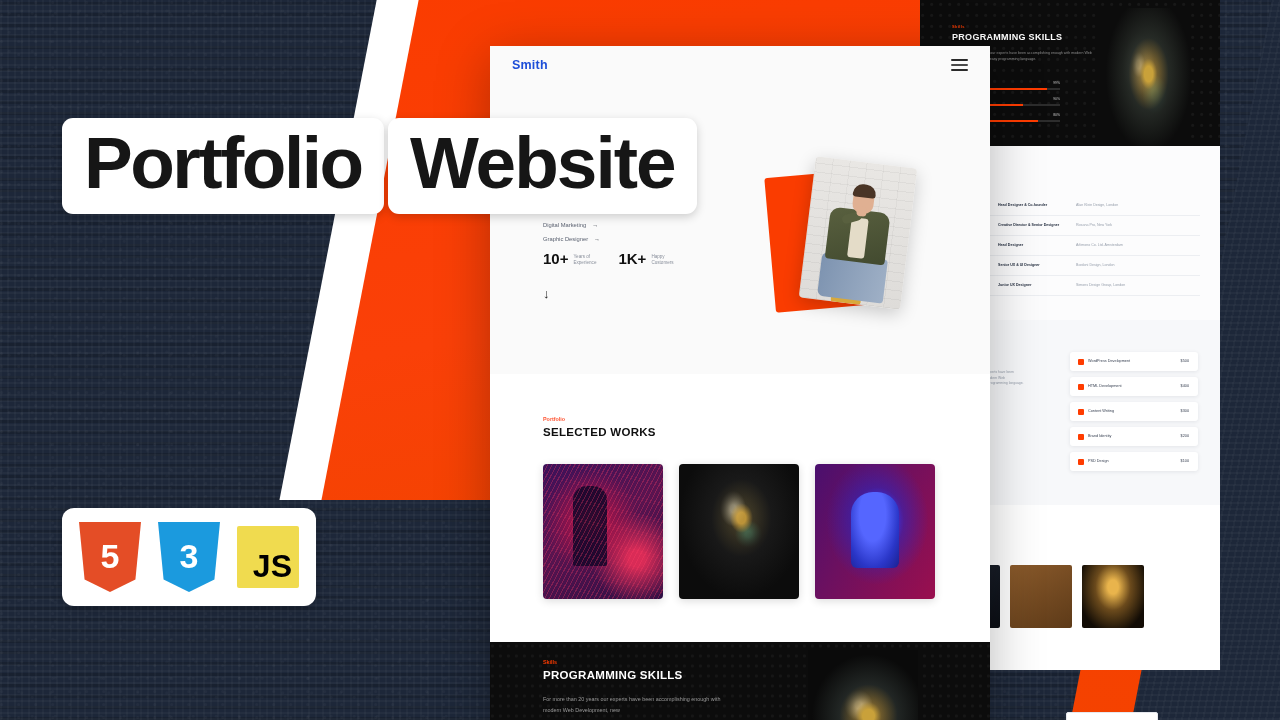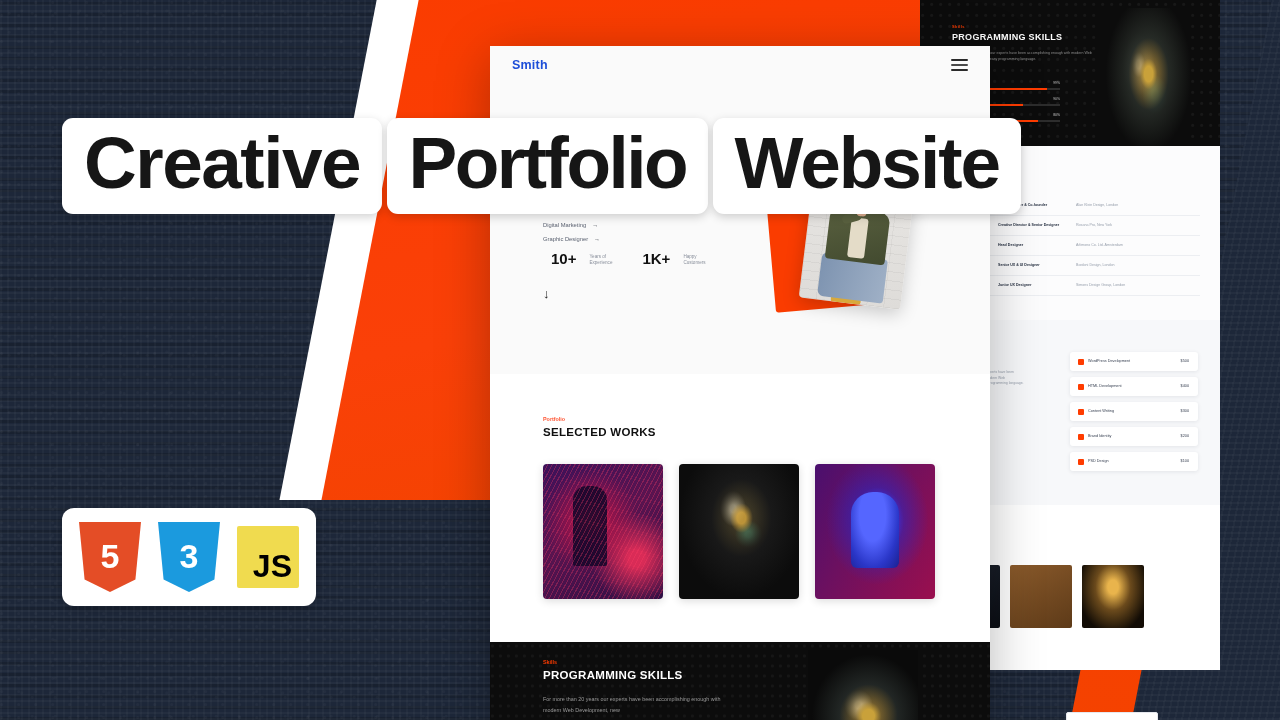--- a/index.html
+++ b/index.html
@@ -125,21 +125,21 @@
   .burger i:nth-child(2){ background:#4a4a4a; }
 
   .hero{ position:relative; height:290px; }
   .hero-left{ position:absolute; left:543px; top:0; }
   .eyebrow{ color:#ff5533; font-size:5.6px; font-weight:700; letter-spacing:.2px;}
   .hero-title{ color:#101010; font-size:13.5px; font-weight:800; line-height:15.5px; letter-spacing:.1px; margin-top:5px;}
   .hero-links{ margin-top:11px; }
   .hero-link{ display:flex; align-items:center; gap:6px; font-size:5.8px; color:#5a6170; margin-bottom:8.5px;}
   .hero-link .ar{ font-size:6px; color:#2a2f3a;}
   .stats{ display:flex; gap:22px; margin-top:8px; align-items:flex-start;}
-  .stat{ display:flex; gap:13px; align-items:flex-start;margin-left:8px;}
+  .stat{ display:flex; gap:5px; align-items:flex-start;}
   .stat .num{ font-size:15px; font-weight:800; color:#101010; line-height:15px;}
   .stat .lbl{ font-size:4.6px; color:#8a909c; line-height:6px; padding-top:3px;}
   .scroll-arrow{ margin-top:21px; font-size:13px; color:#1a1a1a; line-height:1;}
 
   .hero-cards{ position:absolute; left:770px; top:140px; }
   .card-orange{
     position:absolute; left:0; top:0; width:92px; height:135px;
     background:#fa3c00; border-radius:3px; transform:rotate(-5deg);
   }
   .card-photo{
@@ -420,21 +420,20 @@
 
   <div class="skills-sec">
     <div class="sk-eyebrow" style="left:53px;">Skills</div>
     <div class="sk-title" style="left:53px;">PROGRAMMING SKILLS</div>
     <div class="sk-para" style="left:53px;">For more than 20 years our experts have been accomplishing enough with modern Web Development, new</div>
     <div class="sk-face" style="left:318px;"></div>
   </div>
 </div>
 
 <div class="headlines">
-  <div class="hl h1"><span>Creative</span></div>
   <div class="hl h2"><span>Portfolio</span></div>
   <div class="hl h3"><span>Website</span></div>
 </div>
 
 <div class="tech">
   <div class="logo">
     <div class="shield html5">
       <div class="body"></div>
       <div class="glyph">5</div>
     </div>

